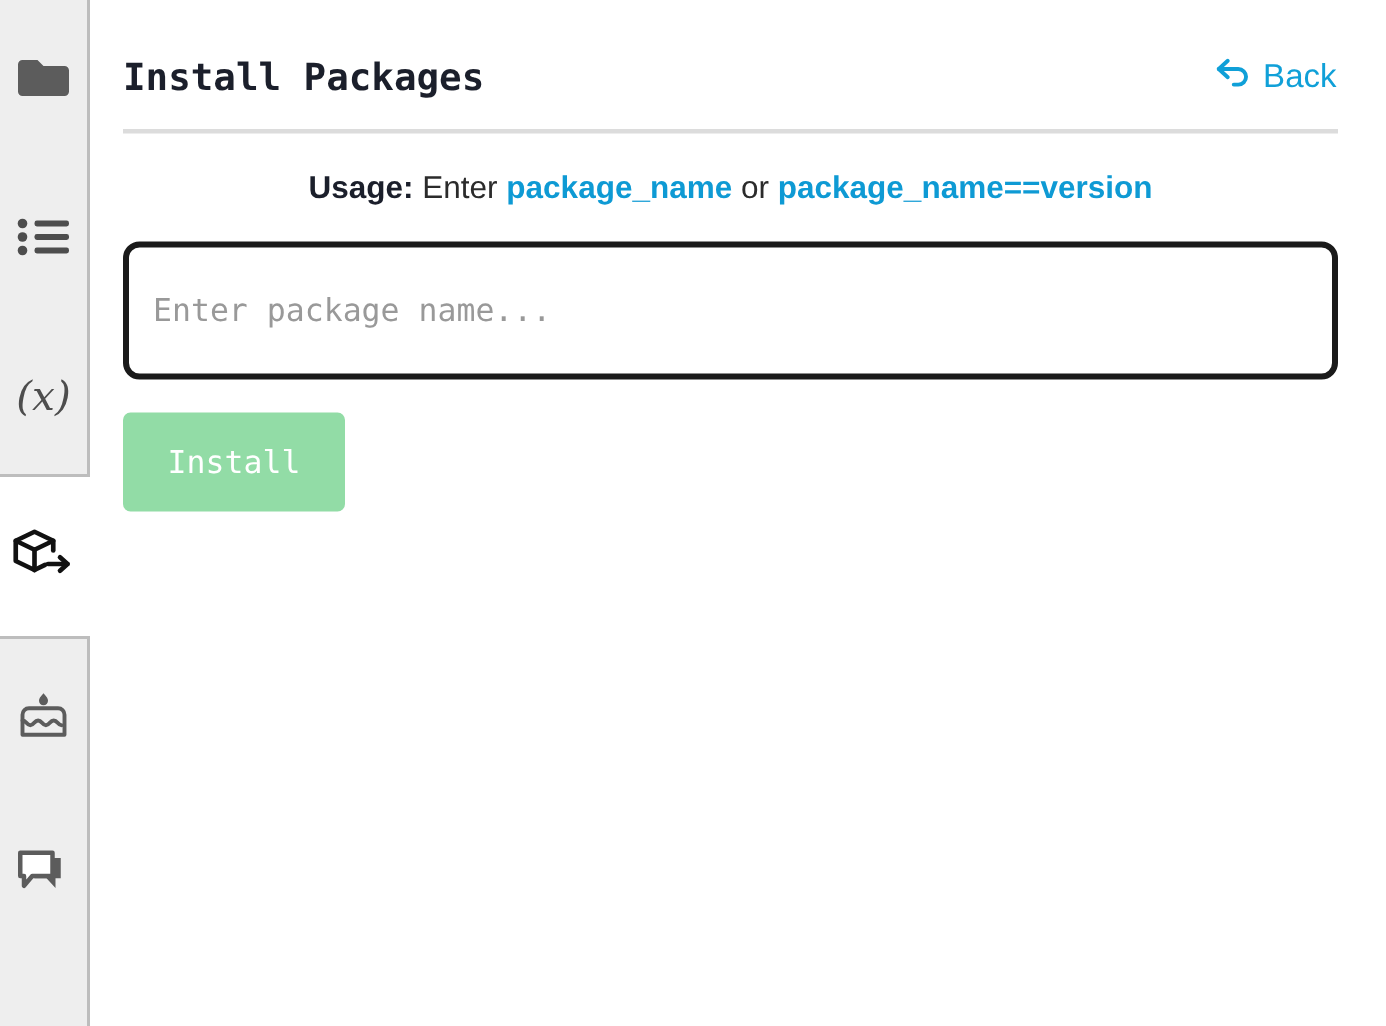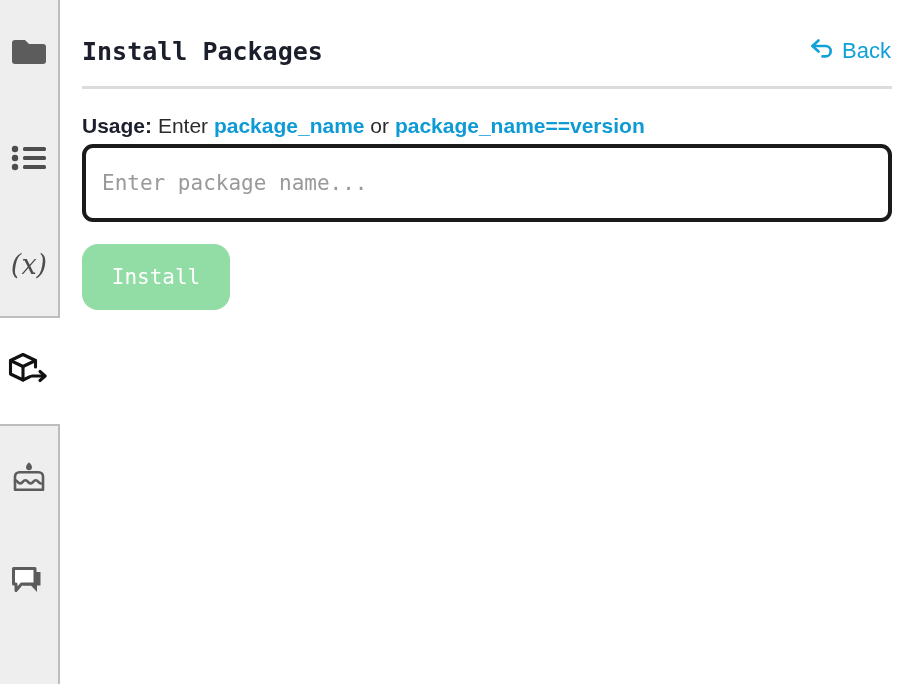--- a/index.html
+++ b/index.html
@@ -109,42 +109,43 @@
     margin: 0;
   }
 
   .usage-line {
     margin-top: 26px;
     font-size: 21px;
     line-height: 1;
     white-space: nowrap;
     color: #1b1f2b;
     font-family: "Liberation Sans", sans-serif;
+    text-align: center;
   }
   .usage-label {
     font-weight: bold;
     color: #1b1f2b;
     font-family: "Liberation Sans", sans-serif;
   }
   .usage-word {
     color: #2b2b2b;
     font-family: "Liberation Sans", sans-serif;
   }
   .usage-code {
     font-weight: bold;
     color: #0e9ad4;
     font-family: "Liberation Sans", sans-serif;
   }
 
   .pkg-input {
     display: block;
     box-sizing: border-box;
     width: 810px;
-    height: 78px;
-    margin-top: 8px;
+    height: 92px;
+    margin-top: 25px;
     border: 4px solid #1a1a1a;
     border-radius: 11px;
     background: #ffffff;
     padding: 0 16px;
     font-family: "DejaVu Sans Mono", "Liberation Mono", monospace;
     font-size: 21px;
     color: #1b1f2b;
     outline: none;
     caret-color: #000000;
   }
@@ -157,21 +158,21 @@
     display: inline-flex;
     align-items: center;
     justify-content: center;
     box-sizing: border-box;
     margin-top: 22px;
     width: 148px;
     height: 66px;
     background: #92dca6;
     color: #ffffff;
     border: none;
-    border-radius: 16px;
+    border-radius: 5px;
     font-family: "DejaVu Sans Mono", "Liberation Mono", monospace;
     font-size: 21px;
     cursor: pointer;
     padding: 0;
   }
 </style>
 </head>
 <body>
 
 <div class="app">

